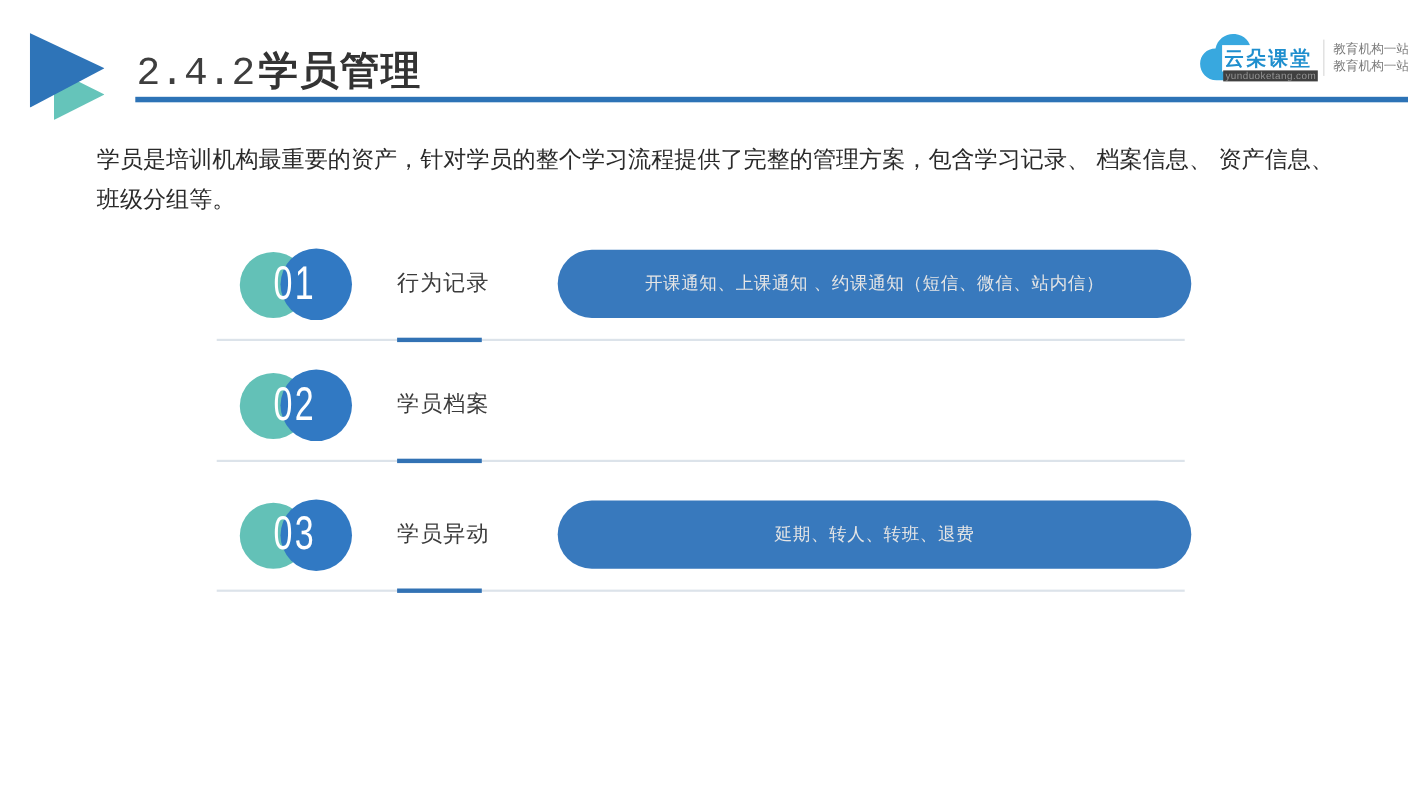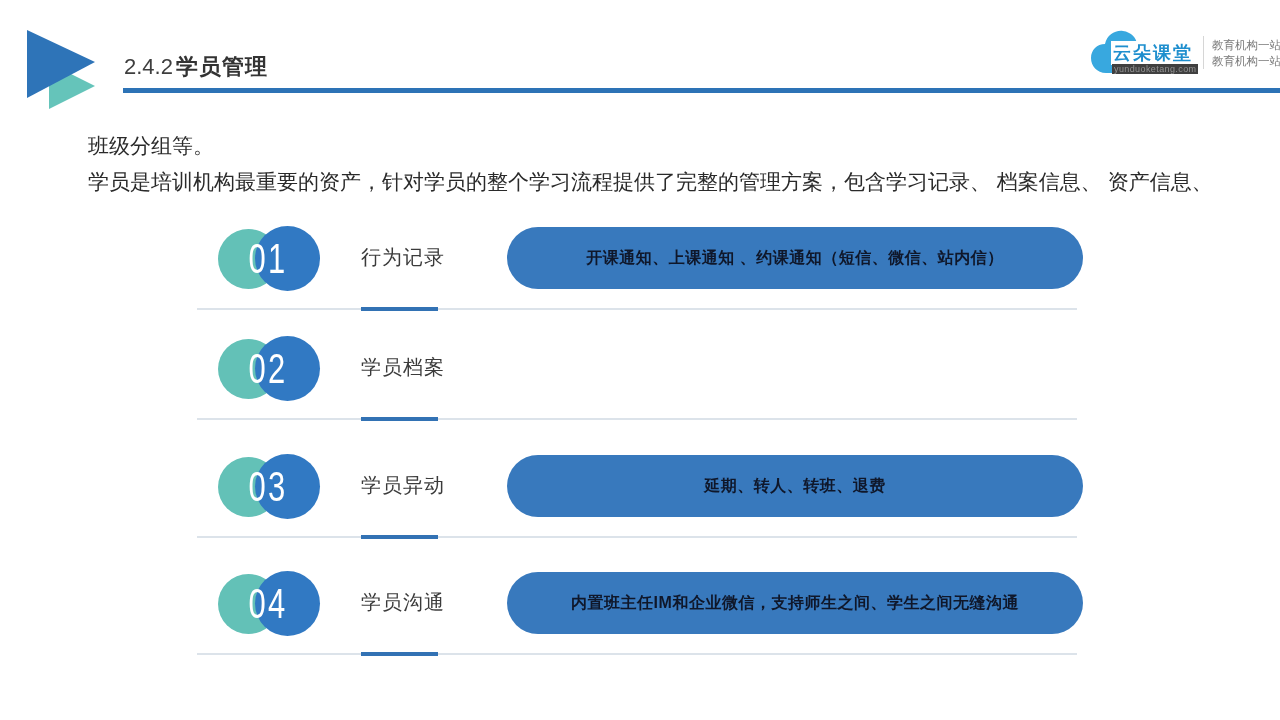--- a/index.html
+++ b/index.html
@@ -7,22 +7,22 @@
   body { font-family:"Liberation Sans","DejaVu Sans",sans-serif; background:#ffffff; overflow:hidden; }
   .slide { position:relative; width:1280px; height:720px; background:#ffffff; }
 
   
   .tri { position:absolute; }
   .tri.blue { left:27px; top:30px; width:68px; height:68px; background:#2e74b8;
               clip-path:polygon(0 0, 100% 47%, 0 100%); z-index:2; }
   .tri.teal { left:49px; top:63px; width:46px; height:46px; background:#65c4ba;
               clip-path:polygon(0 0, 100% 50%, 0 100%); z-index:1; }
 
-  .title { position:absolute; left:124px; top:50px; font-size:22px; line-height:34px;
-           color:#3e3e3e; white-space:nowrap; font-weight:400; }
+  .title { position:absolute; left:124px; top:50px; font-size:36px; line-height:34px;
+           color:#3e3e3e; white-space:nowrap; font-weight:400;font-family:Liberation Mono, monospace; }
   .title .bold { font-weight:700; color:#333; margin-left:3px; letter-spacing:1px; }
   .underline { position:absolute; left:123px; top:88px; width:1157px; height:5px; background:#2d73b6; }
 
   .brand { position:absolute; left:1085px; top:26px; width:195px; height:55px; }
   .cloud-svg { position:absolute; left:5px; top:3px; }
   .brand-name { position:absolute; left:26px; top:15px; background:#fff; padding:0 2px;
                 font-size:18px; font-weight:700; color:#1f8fce; letter-spacing:2px; white-space:nowrap; }
   .brand-domain { position:absolute; left:27px; top:38px; background:#404040; padding:0 2px;
                   font-size:9px; color:#949494; letter-spacing:0.4px; white-space:nowrap; }
   .brand-sep { position:absolute; left:118px; top:10px; width:1px; height:33px; background:#d6d6d6; }
@@ -48,21 +48,21 @@
   .badge-num { position:absolute; z-index:3; left:0; top:50%; width:100px; text-align:center;
                transform:translateY(-52%) scaleX(0.72); font-size:43px; font-weight:400;
                color:#ffffff; letter-spacing:3px; }
 
   .row-label { position:absolute; left:164px; top:32px; width:110px; font-size:20px;
                color:#3b3b3b; letter-spacing:1px; white-space:nowrap; }
 
   .pill { position:absolute; left:310px; top:15px; width:576px; height:62px;
           background:#3879bd; border-radius:31px; display:flex; align-items:center;
           justify-content:center; padding:0 24px; }
-  .pill span { color:#0f172a; font-size:16px; letter-spacing:0.5px; white-space:nowrap;font-weight:bold; }
+  .pill span { color:#e5e5e5; font-size:16px; letter-spacing:0.5px; white-space:nowrap; }
 
   .divider { position:absolute; left:0; top:95px; width:880px; height:4px; }
   .divider .line { position:absolute; left:0; top:1px; width:880px; height:2px; background:#dce3ea; }
   .divider .accent { position:absolute; left:164px; top:0; width:77px; height:4px; background:#3272b4; }
 </style>
 </head>
 <body>
 
 <div class="slide">
 
@@ -81,22 +81,22 @@
     <div class="brand-name">云朵课堂</div>
     <div class="brand-domain">yunduoketang.com</div>
     <div class="brand-sep"></div>
     <div class="brand-tagline">
       <div>教育机构一站</div>
       <div>教育机构一站</div>
     </div>
   </div>
 
   <div class="intro">
+    <div>学员是培训机构最重要的资产，针对学员的整个学习流程提供了完整的管理方案，包含学习记录、 档案信息、 资产信息、</div>
     <div>班级分组等。</div>
-    <div>学员是培训机构最重要的资产，针对学员的整个学习流程提供了完整的管理方案，包含学习记录、 档案信息、 资产信息、</div>
   </div>
 
   <div class="rows">
 
     <div class="row">
       <div class="badge">
         <div class="c teal"></div>
         <div class="c blue"></div>
         <div class="badge-num">01</div>
       </div>
@@ -132,30 +132,15 @@
       <div class="row-label">学员异动</div>
       <div class="pill">
         <span>延期、转人、转班、退费</span>
       </div>
       <div class="divider">
         <i class="line"></i>
         <i class="accent"></i>
       </div>
     </div>
 
-    <div class="row">
-      <div class="badge">
-        <div class="c teal"></div>
-        <div class="c blue"></div>
-        <div class="badge-num">04</div>
-      </div>
-      <div class="row-label">学员沟通</div>
-      <div class="pill">
-        <span>内置班主任IM和企业微信，支持师生之间、学生之间无缝沟通</span>
-      </div>
-      <div class="divider">
-        <i class="line"></i>
-        <i class="accent"></i>
-      </div>
-    </div>
 
   </div>
 </div>
 
 </body></html>

